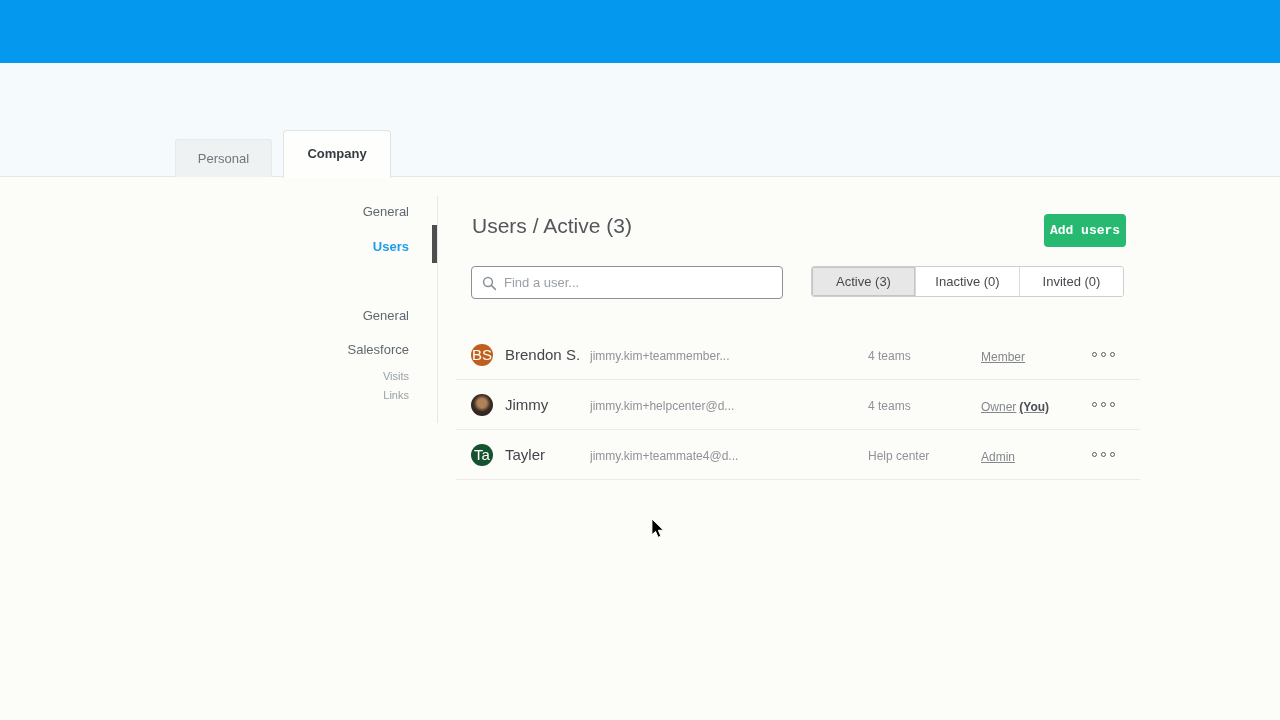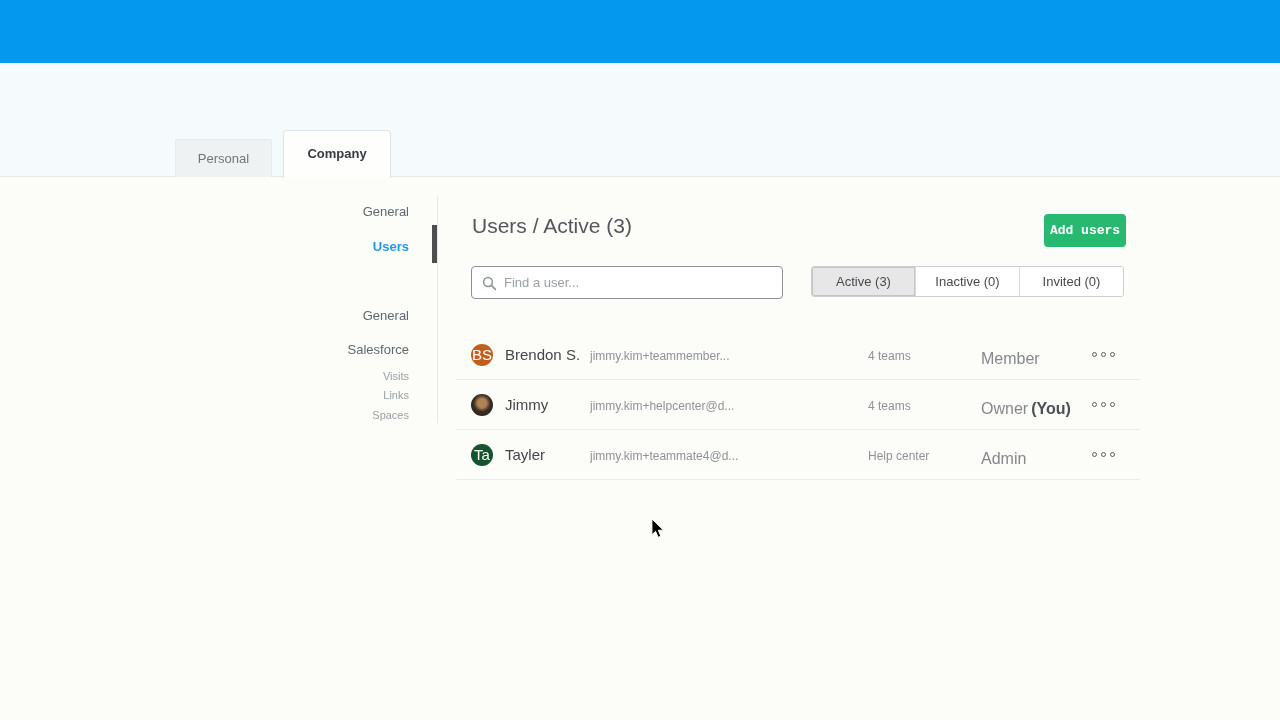--- a/index.html
+++ b/index.html
@@ -58,21 +58,21 @@
 
   
   .user-table { position: absolute; left: 412px; top: 153px; width: 684px; }
   .user-row { position: relative; height: 50px; border-bottom: 1px solid #ecebe9; cursor: pointer; }
   .avatar { position: absolute; left: 15px; top: 14px; width: 22px; height: 22px; border-radius: 50%;
             color: #ffffff; font-size: 15px; line-height: 22px; text-align: center; }
   .avatar.photo { background: radial-gradient(circle at 50% 42%, #b08256 0 26%, #3a2c25 50%, #211a17 100%); }
   .u-name  { position: absolute; left: 49px;  top: 16px; font-size: 15px; color: #43474b; }
   .u-email { position: absolute; left: 134px; top: 19px; width: 260px; font-size: 12px; color: #8f9398; white-space: nowrap; overflow: hidden; }
   .u-teams { position: absolute; left: 412px; top: 19px; font-size: 12px; color: #8f9398; }
-  .u-role  { position: absolute; left: 525px; top: 20px; font-size: 16px; color: #84888d; }
+  .u-role  { position: absolute; left: 525px; top: 20px; font-size: 12px; color: #84888d; text-decoration: underline; }
   .u-role b { color: #4b4f54; margin-left: 3px; }
   .dots { position: absolute; left: 636px; top: 22px; display: flex; gap: 4px; }
   .dots span { width: 5px; height: 5px; border: 1px solid #5d5d5d; border-radius: 50%; background: transparent; }
 
   
   .cursor { position: absolute; left: 651px; top: 518px; z-index: 10; pointer-events: none; }
 </style>
 </head>
 <body>
 
@@ -85,21 +85,20 @@
 <div class="tab tab-company">Company</div>
 
 <div class="main">
 
   <div class="side-item" style="top:27px">General</div>
   <div class="side-item active" style="top:62px">Users</div>
   <div class="side-item" style="top:131px">General</div>
   <div class="side-item" style="top:165px">Salesforce</div>
   <div class="side-subitem" style="top:193px">Visits</div>
   <div class="side-subitem" style="top:212px">Links</div>
-  <div class="side-subitem" style="top:232px">Spaces</div>
   <div class="side-indicator"></div>
   <div class="side-divider"></div>
 
   <div class="content-heading">Users / Active (3)</div>
   <button class="add-users-btn">Add users</button>
 
   <div class="search-box">
     <svg width="15" height="15" viewBox="0 0 15 15">
       <circle cx="6" cy="6" r="4.4" fill="none" stroke="#8b9197" stroke-width="1.5"></circle>
       <line x1="9.4" y1="9.4" x2="13.4" y2="13.4" stroke="#8b9197" stroke-width="1.5" stroke-linecap="round"></line>

